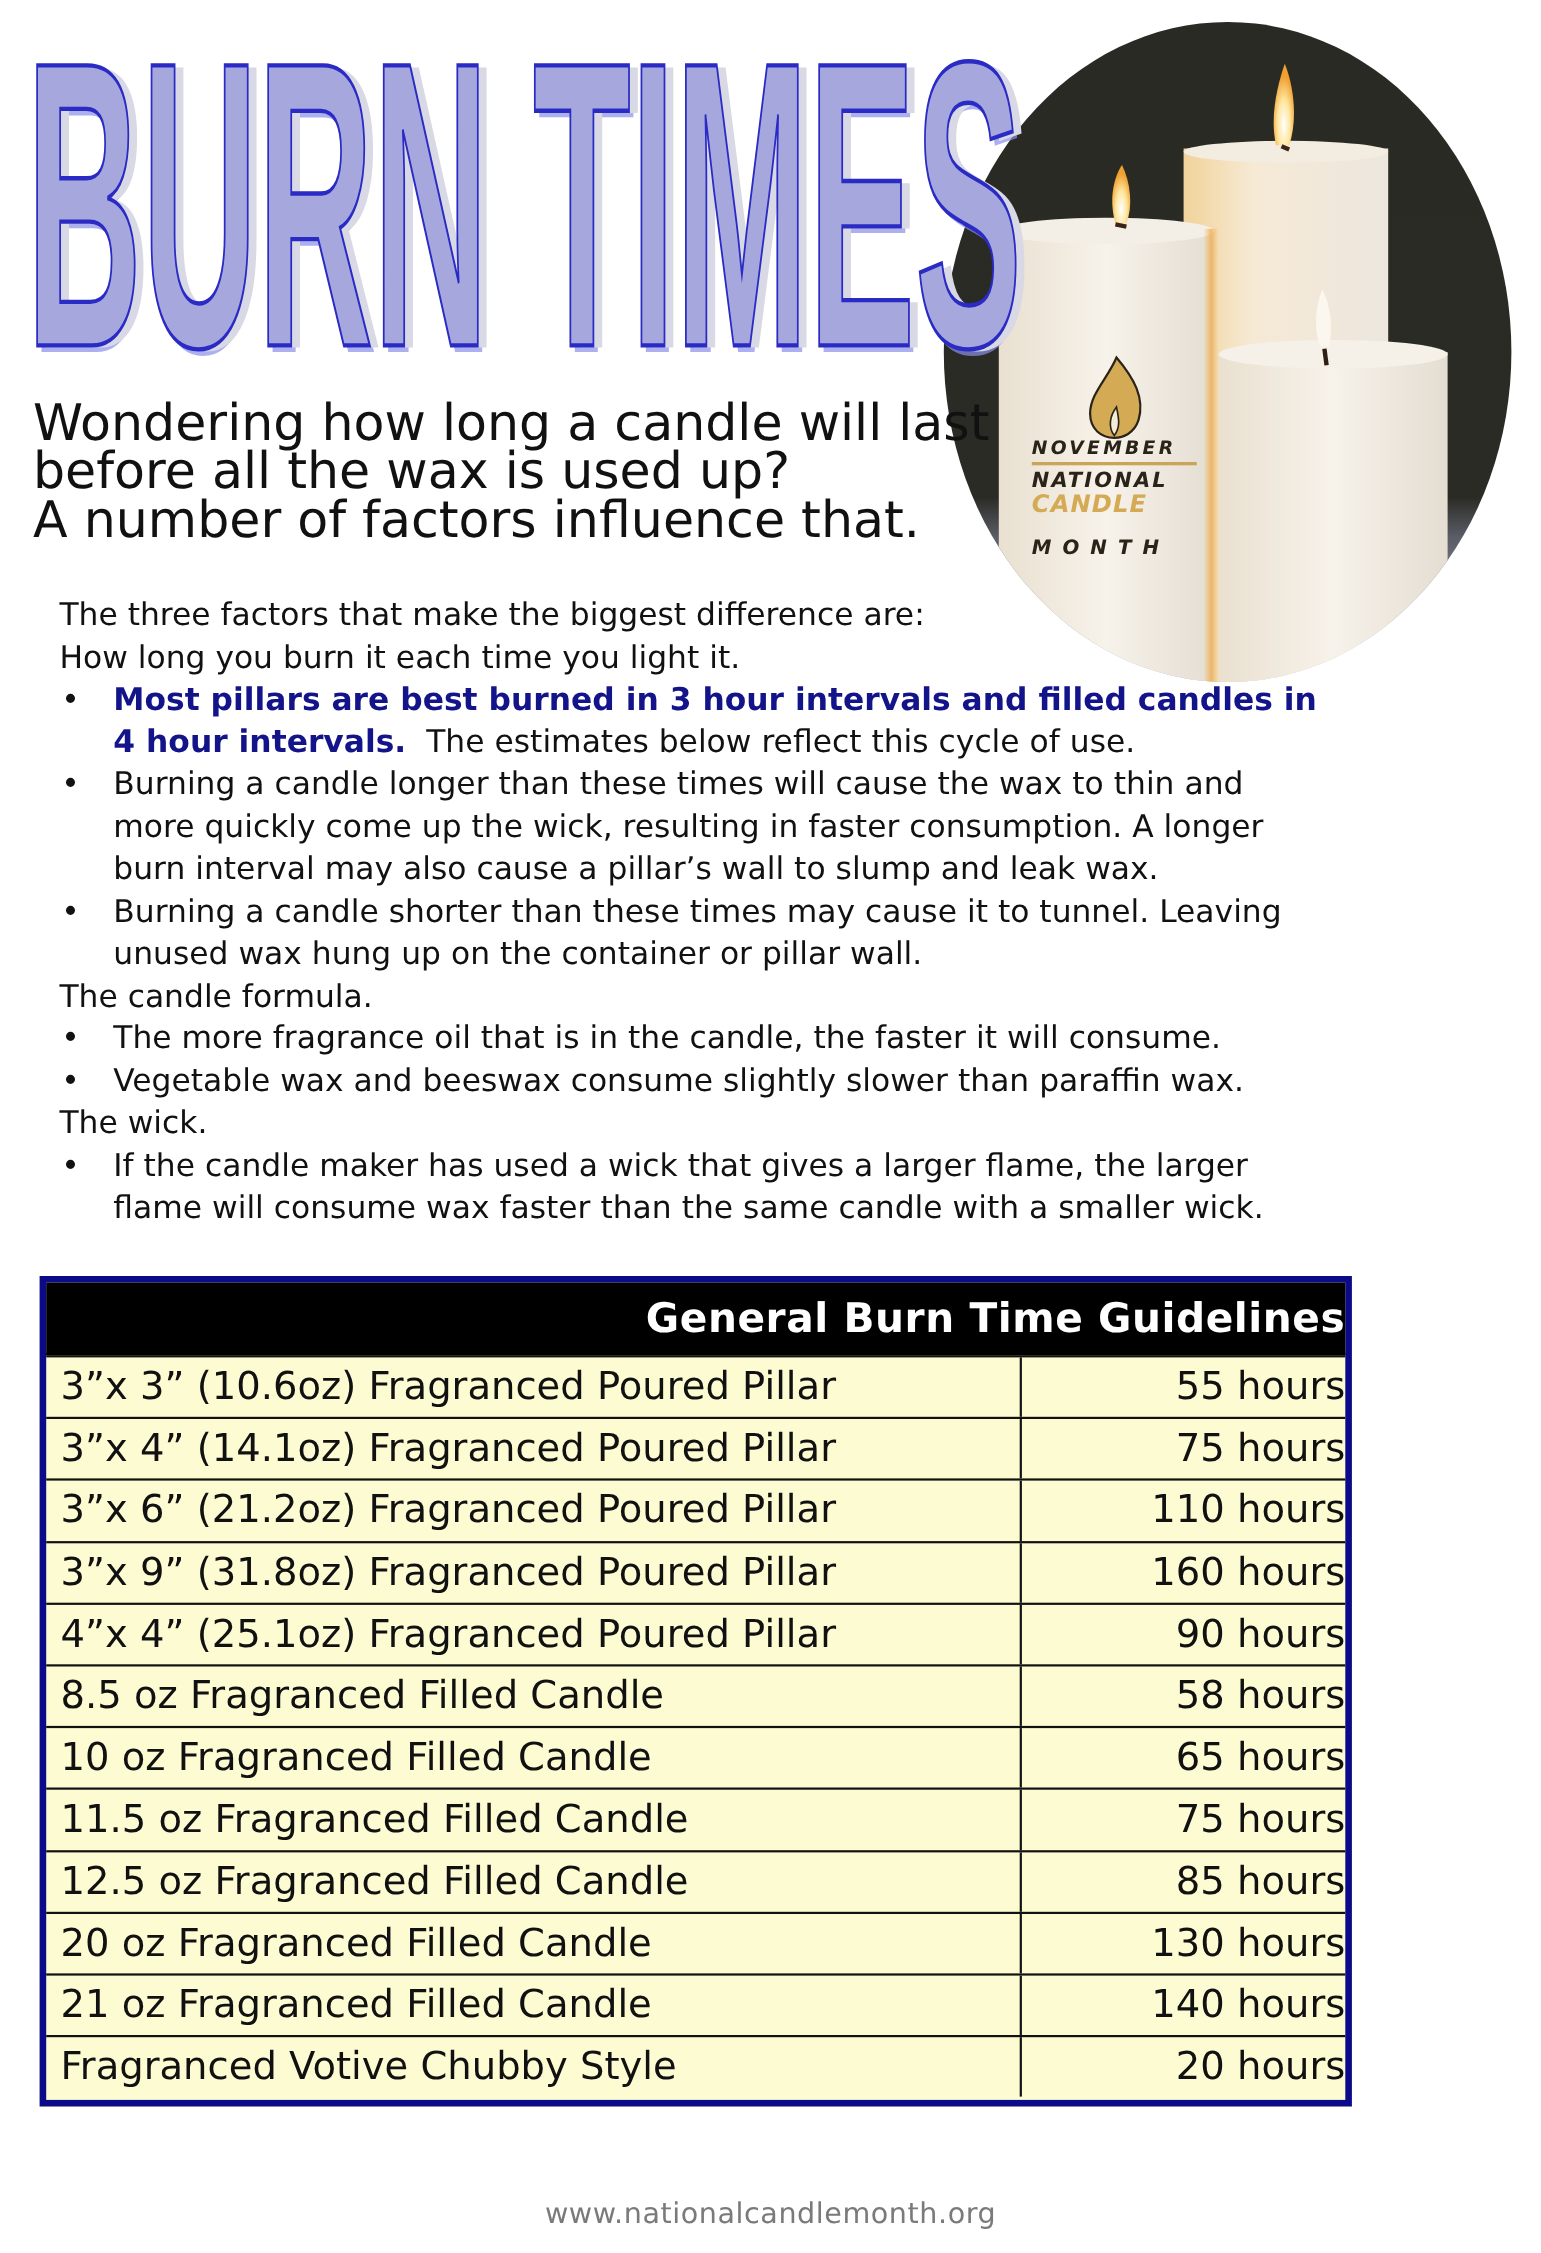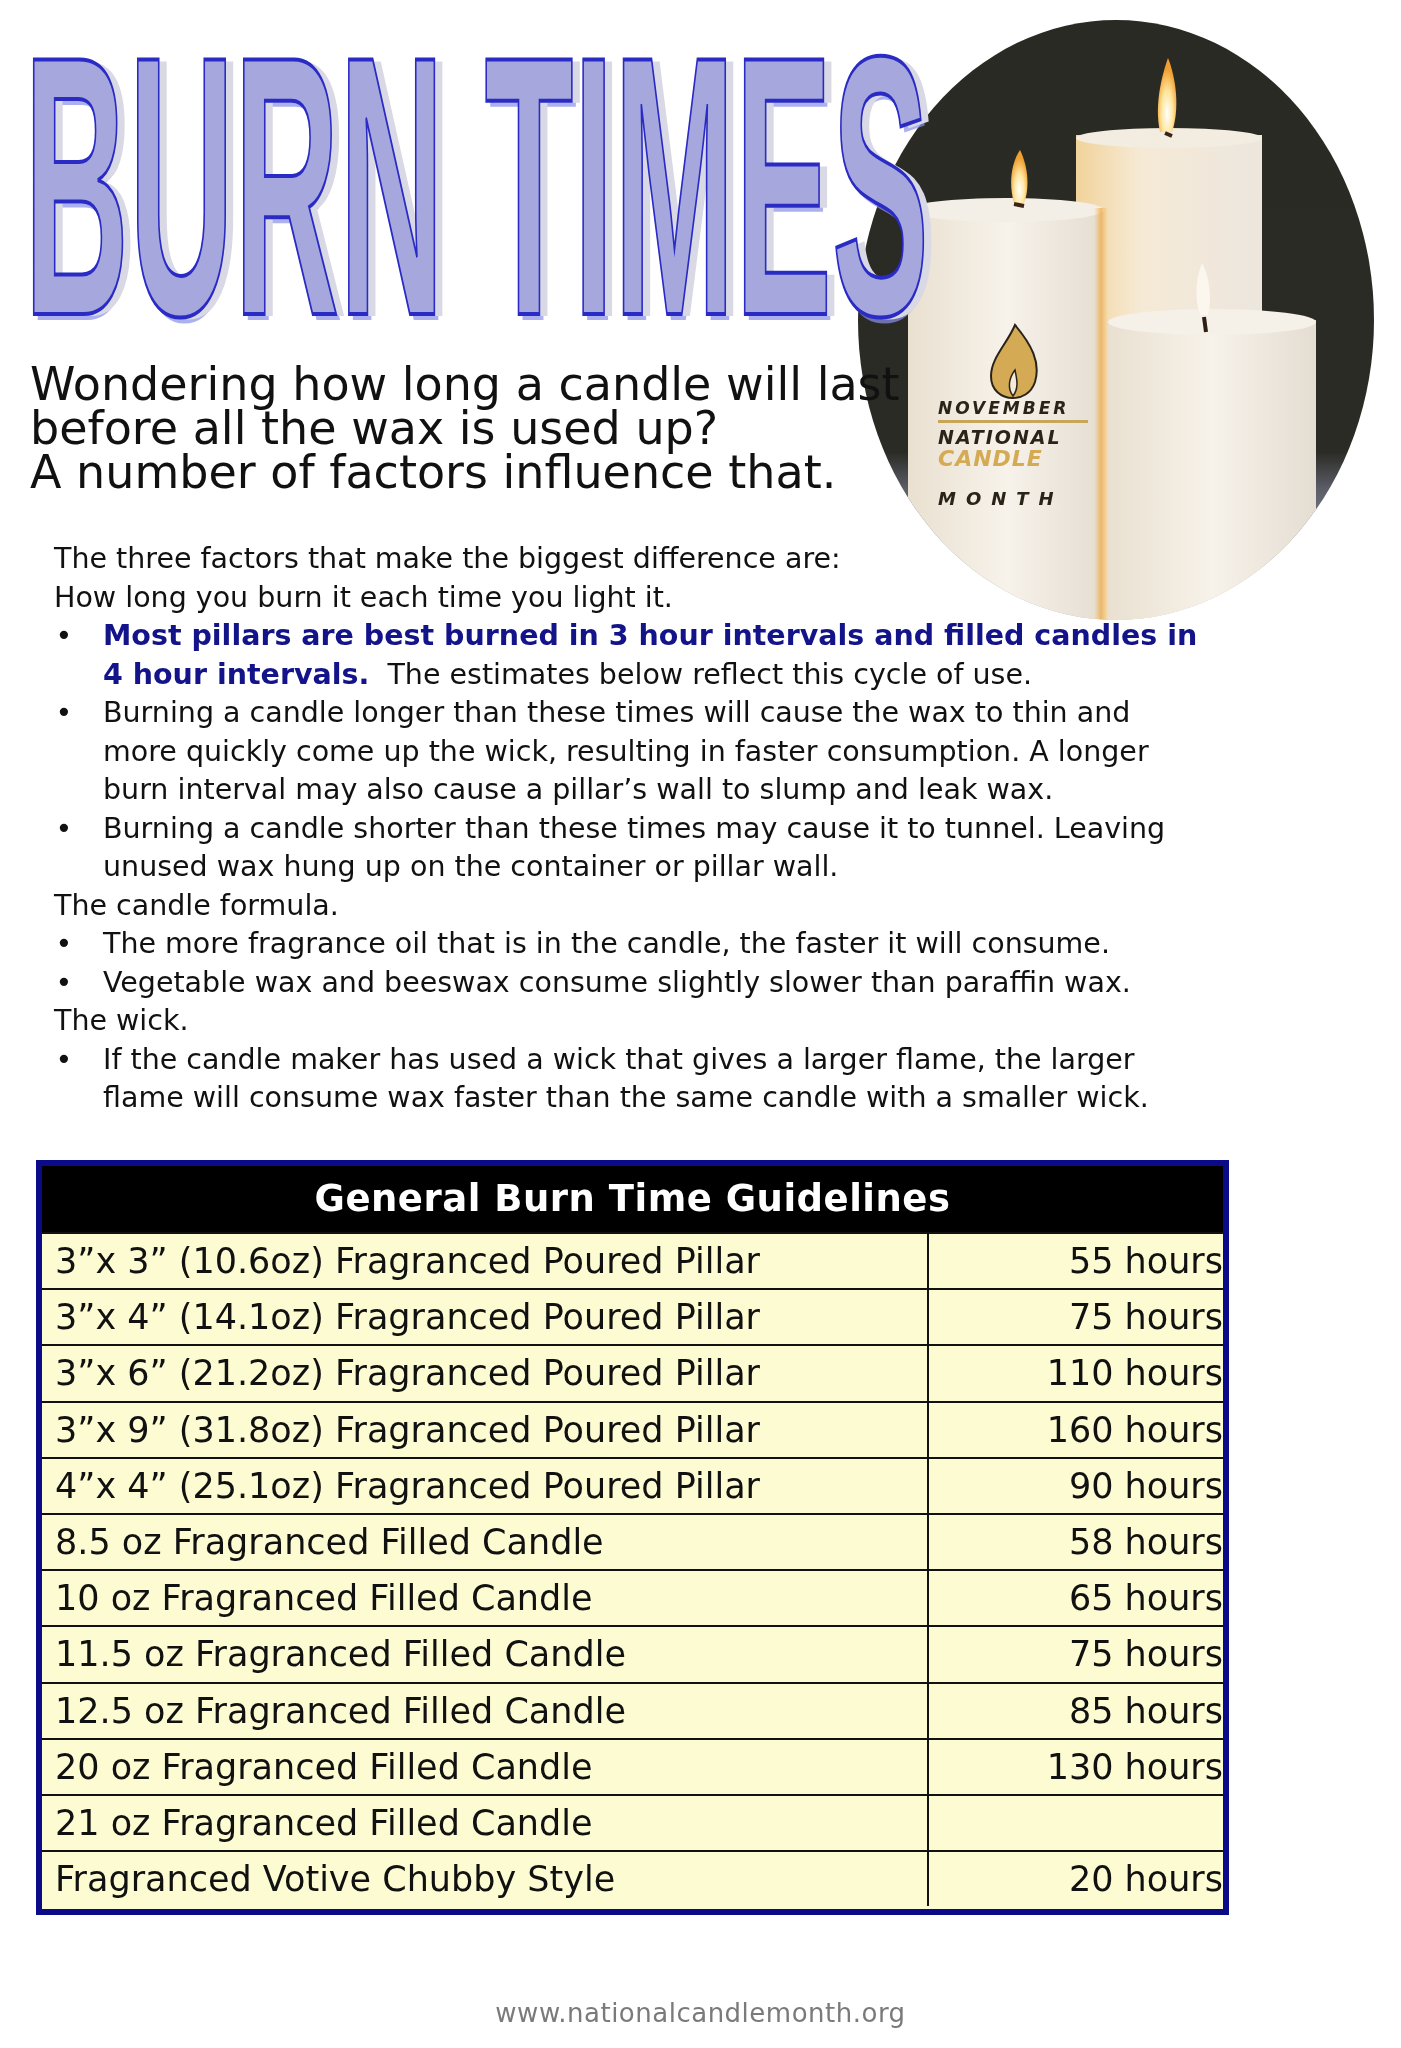--- a/index.html
+++ b/index.html
@@ -37,21 +37,21 @@
   .body-text .para { white-space: nowrap; }
   .bullet { position: relative; padding-left: 49px; }
   .bullet .dot { position: absolute; left: 0; top: 0; width: 20px; text-align: center; }
   .bullet .line { white-space: nowrap; display: block; }
   .emph { color: #13138a; font-weight: bold; }
 
   
   .guide-table { position: absolute; left: 36px; top: 1160px; width: 1193px; height: 755px;
                  border: 6px solid #0b0b8a; box-sizing: border-box; background: #fdfbd2; z-index: 2; }
   .guide-header { height: 66px; background: #000; color: #fff; font-weight: bold;
-                  font-size: 37px; line-height: 66px; text-align: center; letter-spacing: 0.5px;
+                  font-size: 37px; line-height: 66px; text-align: right; letter-spacing: 0.5px;
                   border-bottom: 2px solid #000; box-sizing: border-box; }
   .guide-row { display: flex; height: 56.2px; box-sizing: border-box; border-top: 2px solid #111;
                font-size: 35px; line-height: 54px; color: #111; }
   .guide-row:first-of-type { border-top: none; }
   .guide-row .item { width: 887px; padding-left: 13px; box-sizing: border-box; border-right: 2px solid #111;
                      white-space: nowrap; overflow: hidden; }
   .guide-row .hours { flex: 1; text-align: right; white-space: nowrap; }
 
   
   .footer { position: absolute; left: 0; width: 1401px; top: 1998px; text-align: center;
@@ -207,20 +207,21 @@
   <div class="guide-row">
     <div class="item">12.5 oz Fragranced Filled Candle</div>
     <div class="hours">85 hours</div>
   </div>
   <div class="guide-row">
     <div class="item">20 oz Fragranced Filled Candle</div>
     <div class="hours">130 hours</div>
   </div>
   <div class="guide-row">
     <div class="item">21 oz Fragranced Filled Candle</div>
+    <div class="hours">140 hours</div>
   </div>
   <div class="guide-row">
     <div class="item">Fragranced Votive Chubby Style</div>
     <div class="hours">20 hours</div>
   </div>
 </div>
 
 <div class="footer">www.nationalcandlemonth.org</div>
 
 </body></html>

